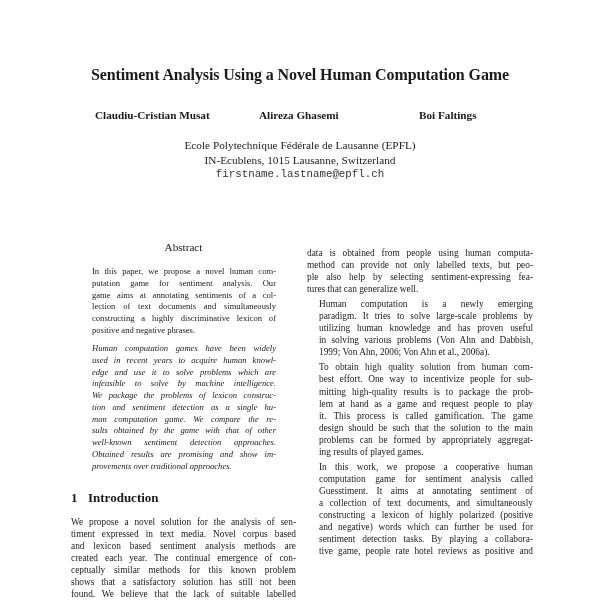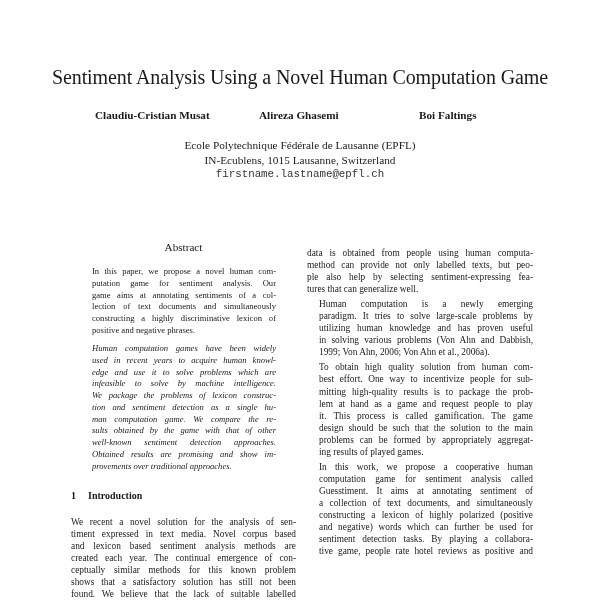--- a/index.html
+++ b/index.html
@@ -1,34 +1,34 @@
 <!DOCTYPE html>
 <html><head>
 <meta charset="utf-8">
 <style>
   html, body { margin: 0; padding: 0; background: #ffffff; }
   body { width: 600px; height: 600px; overflow: hidden; position: relative;
          font-family: "Liberation Serif", "DejaVu Serif", serif; color: #1a1a1a; }
   .page { position: absolute; left: 0; top: 0; width: 600px; height: 600px; }
   .title { position: absolute; left: 0; width: 600px; top: 66px; text-align: center;
-           font-weight: normal; font-size: 20px; letter-spacing: -0.1px; }
+           font-weight: bold; font-size: 16px; letter-spacing: -0.1px; }
   .author { position: absolute; top: 109px; font-weight: bold; font-size: 11.2px; white-space: nowrap; }
   .a1 { left: 95px; } .a2 { left: 259px; } .a3 { left: 419px; }
   .affil { position: absolute; left: 0; width: 600px; top: 138px; text-align: center;
            font-size: 11.3px; line-height: 14.6px; }
   .affil .email { font-family: "Liberation Mono", "DejaVu Sans Mono", monospace; font-size: 10.8px; color: #333; }
   .col { position: absolute; font-size: 9.35px; line-height: 12.05px; text-align: justify; }
   .left { left: 71px; width: 225px; }
   .right { left: 307px; width: 226px; top: 247px; }
   .abs-head { position: absolute; left: 71px; width: 225px; top: 241px; text-align: center;
               font-weight: normal; font-size: 11.2px; }
   .abs-body { position: absolute; left: 92px; width: 184px; font-size: 8.6px; line-height: 11.75px;
               text-align: justify; }
   .ab1 { top: 266px; } .ab2 { top: 343px; font-style: italic; }
-  .sec { position: absolute; left: 71px; top: 490px; font-weight: bold; font-size: 10px; }
+  .sec { position: absolute; left: 71px; top: 490px; font-weight: bold; font-size: 13px; }
   .sec .num { display: inline-block; width: 17px; }
   .intro { top: 516px; }
   .col p { margin: 0; }
   .indent { text-indent: 12px; margin-top: 3px !important; }
   .line { display: block; text-align: justify; text-align-last: justify; white-space: nowrap; }
   .line.last { text-align-last: left; }
 </style>
 </head>
 <body>
 
@@ -66,21 +66,21 @@
       <span class="line">well-known sentiment detection approaches.</span>
       <span class="line">Obtained results are promising and show im-</span>
       <span class="line last">provements over traditional approaches.</span>
     </div>
 
   <div class="sec">
     <span class="num">1</span><span>Introduction</span>
   </div>
 
   <div class="col left intro">
-      <span class="line">We recent a novel solution for the analysis of sen-</span>
+      <span class="line">We propose a novel solution for the analysis of sen-</span>
       <span class="line">timent expressed in text media. Novel corpus based</span>
       <span class="line">and lexicon based sentiment analysis methods are</span>
       <span class="line">created each year. The continual emergence of con-</span>
       <span class="line">ceptually similar methods for this known problem</span>
       <span class="line">shows that a satisfactory solution has still not been</span>
       <span class="line">found. We believe that the lack of suitable labelled</span>
     </div>
 
   <div class="col right">
     <p>

